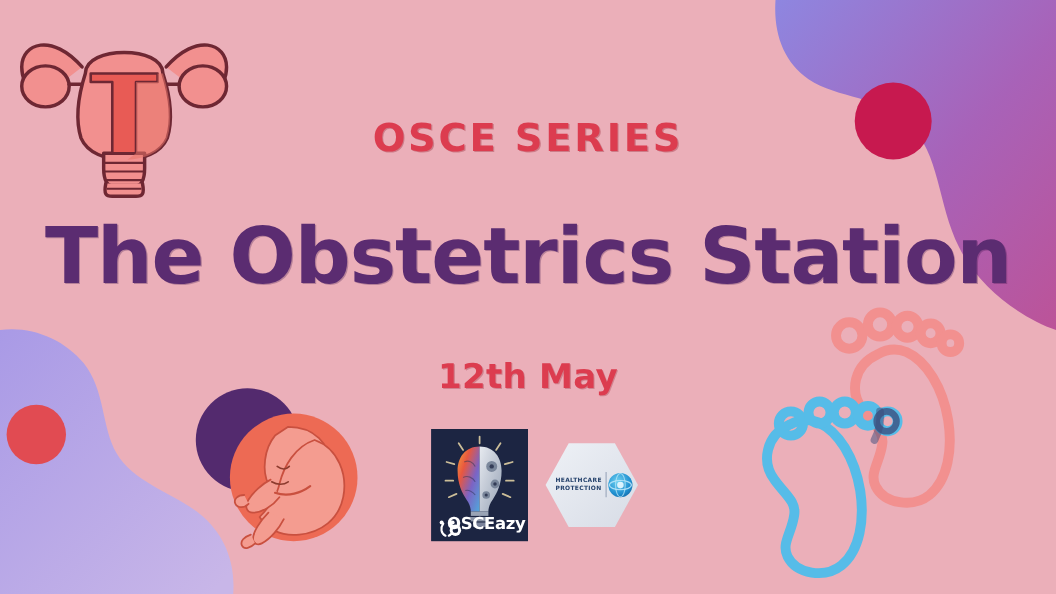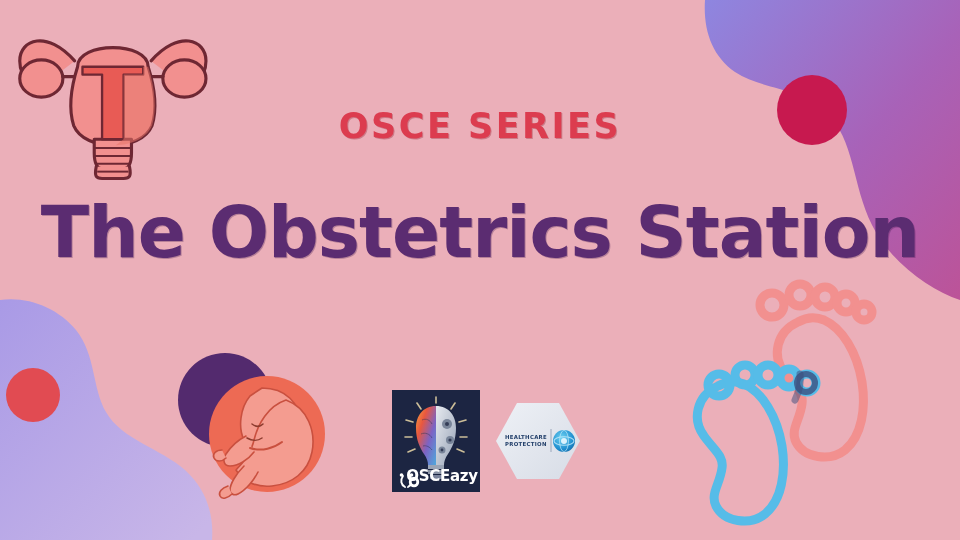--- a/index.html
+++ b/index.html
@@ -281,20 +281,21 @@
       </g>
 
       <circle cx="806" cy="383" r="9" fill="none" stroke="#3B4A7A" stroke-width="6" opacity="0.75"></circle>
       <path d="M 795 400 C 799 392 801 382 800 374" fill="none" stroke="#3B4A7A" stroke-width="7" opacity="0.5" stroke-linecap="round"></path>
     </g>
   </svg>
 
   <div id="text-stack">
     <div id="main-title">The Obstetrics Station</div>
     <div id="eyebrow">OSCE SERIES</div>
+    <div id="event-date">12th May</div>
   </div>
 
   <div id="logo-row">
 
     <div id="osceazy-logo">
       <svg viewBox="0 0 88 102" width="88" height="102">
         <defs>
           <linearGradient id="brainL" x1="0" y1="0" x2="1" y2="1">
             <stop offset="0%" stop-color="#F4A23C"></stop>
             <stop offset="30%" stop-color="#E8573F"></stop>

